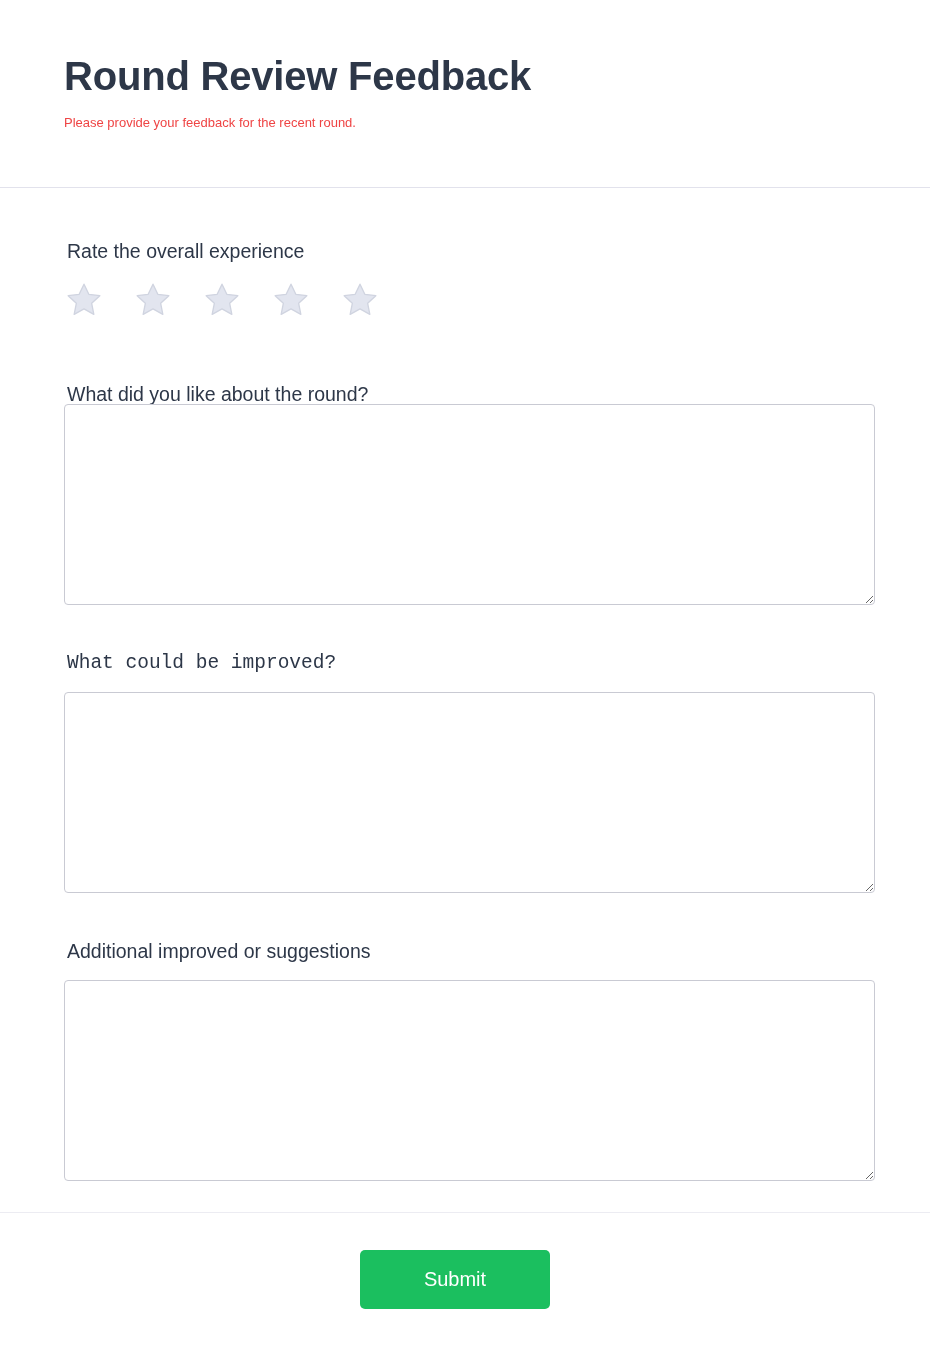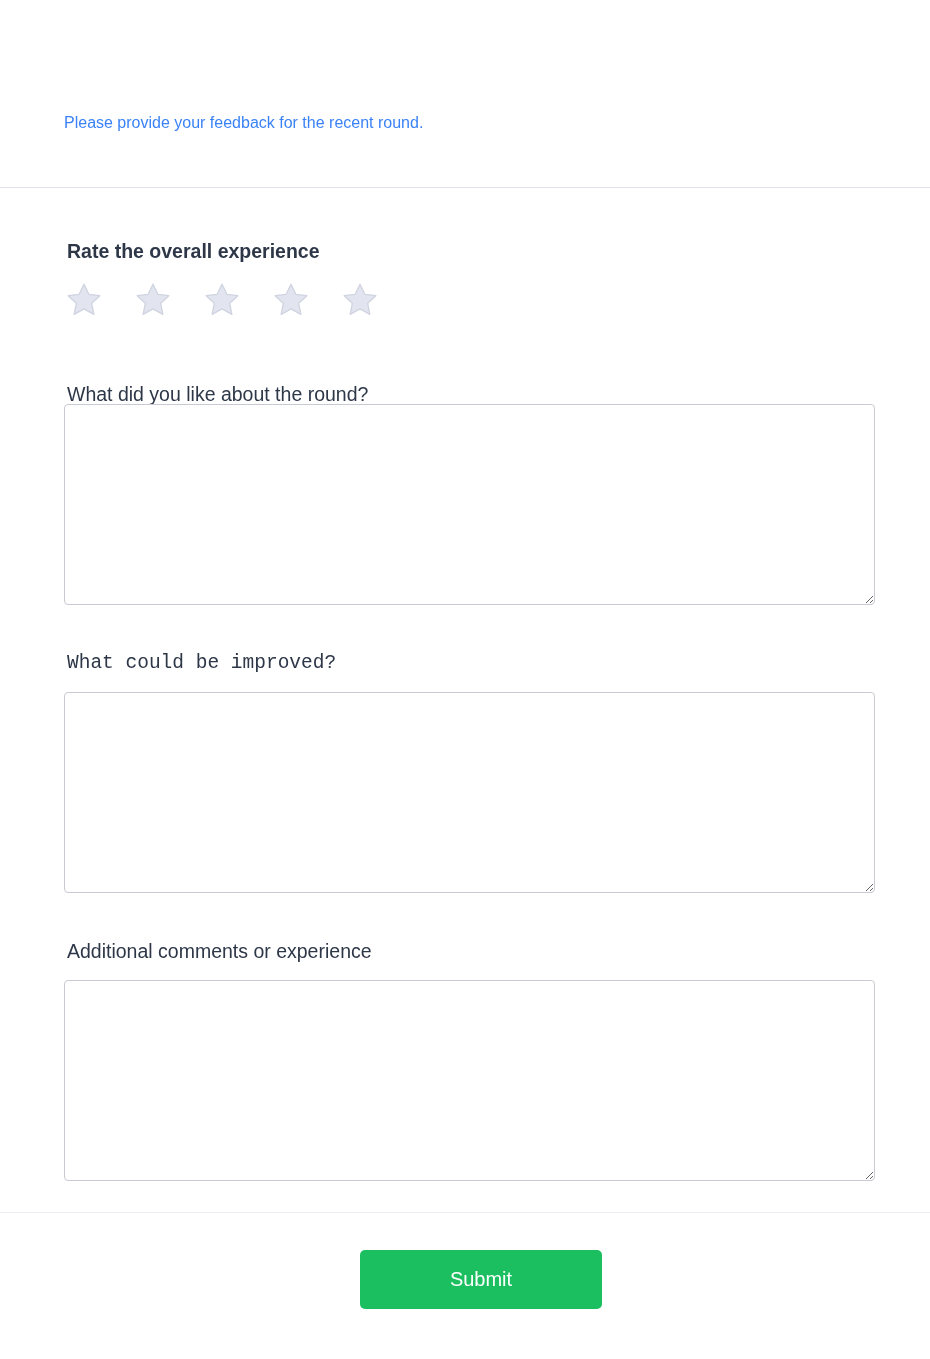--- a/index.html
+++ b/index.html
@@ -1,36 +1,37 @@
 <!DOCTYPE html>
 <html><head>
   <meta charset="utf-8">
   <style>
     * { box-sizing: border-box; margin: 0; padding: 0; }
     html, body { width: 930px; height: 1359px; background: #ffffff; overflow: hidden; }
     body { font-family: "Liberation Sans", "DejaVu Sans", sans-serif; color: #2d3748; position: relative; }
     .header { position: absolute; left: 0; top: 0; width: 930px; height: 188px; border-bottom: 1.5px solid #e2e2ec; }
     .title { position: absolute; left: 64px; top: 52px; font-size: 40px; font-weight: 700; color: #2d3748; letter-spacing: -0.2px; line-height: 48px; }
-    .subtitle { position: absolute; left: 64px; top: 110px; font-size: 16px; color: #3b82f6; line-height: 26px; }
+    .subtitle { position: absolute; left: 64px; top: 110px; font-size: 13px; color: #ef4444; line-height: 26px; }
     .label { position: absolute; left: 67px; font-size: 19.5px; color: #2d3748; line-height: 24px; }
     .stars { position: absolute; left: 64px; top: 280px; display: flex; }
     .star { width: 40px; height: 40px; margin-right: 29px; cursor: pointer; display: block; }
     .star svg { width: 40px; height: 40px; display: block; }
     textarea.field { position: absolute; left: 64px; width: 811px; height: 201px; border: 1px solid #c9cad3; border-radius: 4px; background: #fff; resize: vertical; font-family: "Liberation Sans", sans-serif; font-size: 16px; padding: 10px; color: #2d3748; outline: none; }
     .footer-divider { position: absolute; left: 0; top: 1212px; width: 930px; height: 1px; background: #ececf2; }
-    .submit { position: absolute; left: 360px; top: 1250px; width: 242px; height: 59px; background: #1bbf5f; border: none; border-radius: 5px; color: #ffffff; font-size: 20px; font-family: "Liberation Sans", sans-serif; cursor: pointer; }
+    .submit { position: absolute; left: 360px; top: 1250px; width: 190px; height: 59px; background: #1bbf5f; border: none; border-radius: 5px; color: #ffffff; font-size: 20px; font-family: "Liberation Sans", sans-serif; cursor: pointer; }
   </style>
 </head>
 <body>
 
 <div class="header">
+  <h1 class="title">Round Review Feedback</h1>
   <p class="subtitle">Please provide your feedback for the recent round.</p>
 </div>
 
-<div class="label" style="top:239px;font-weight:bold;">Rate the overall experience</div>
+<div class="label" style="top:239px;">Rate the overall experience</div>
 <div class="stars">
   <span class="star">
       <svg viewBox="0 0 24 24">
         <path d="M12 2.5l2.9 6.1 6.6.8-4.9 4.6 1.3 6.6L12 17.3l-5.9 3.3 1.3-6.6-4.9-4.6 6.6-.8z" fill="#e2e5ef" stroke="#d0d4e0" stroke-width="0.8" stroke-linejoin="round"></path>
       </svg>
     </span>
   <span class="star">
       <svg viewBox="0 0 24 24">
         <path d="M12 2.5l2.9 6.1 6.6.8-4.9 4.6 1.3 6.6L12 17.3l-5.9 3.3 1.3-6.6-4.9-4.6 6.6-.8z" fill="#e2e5ef" stroke="#d0d4e0" stroke-width="0.8" stroke-linejoin="round"></path>
       </svg>
@@ -51,17 +52,17 @@
       </svg>
     </span>
 </div>
 
 <label class="label" style="top:382px;">What did you like about the round?</label>
 <textarea class="field" style="top: 404px;" placeholder=""></textarea>
 
 <label class="label" style="top:651px;font-family:Liberation Mono, monospace;">What could be improved?</label>
 <textarea class="field" style="top: 692px;" placeholder=""></textarea>
 
-<label class="label" style="top:939px;">Additional comments or experience</label>
+<label class="label" style="top:939px;">Additional improved or suggestions</label>
 <textarea class="field" style="top: 980px;" placeholder=""></textarea>
 
 <div class="footer-divider"></div>
 <button class="submit">Submit</button>
 
 </body></html>

